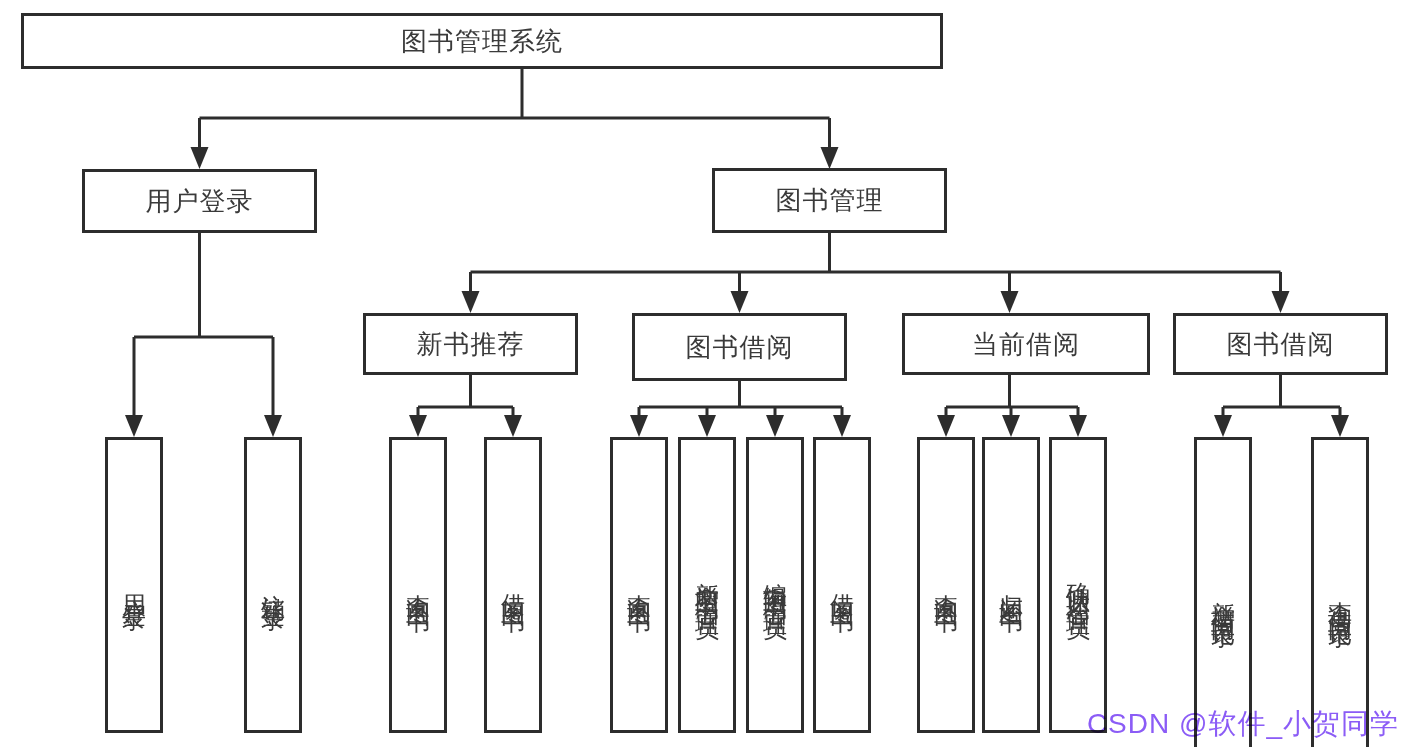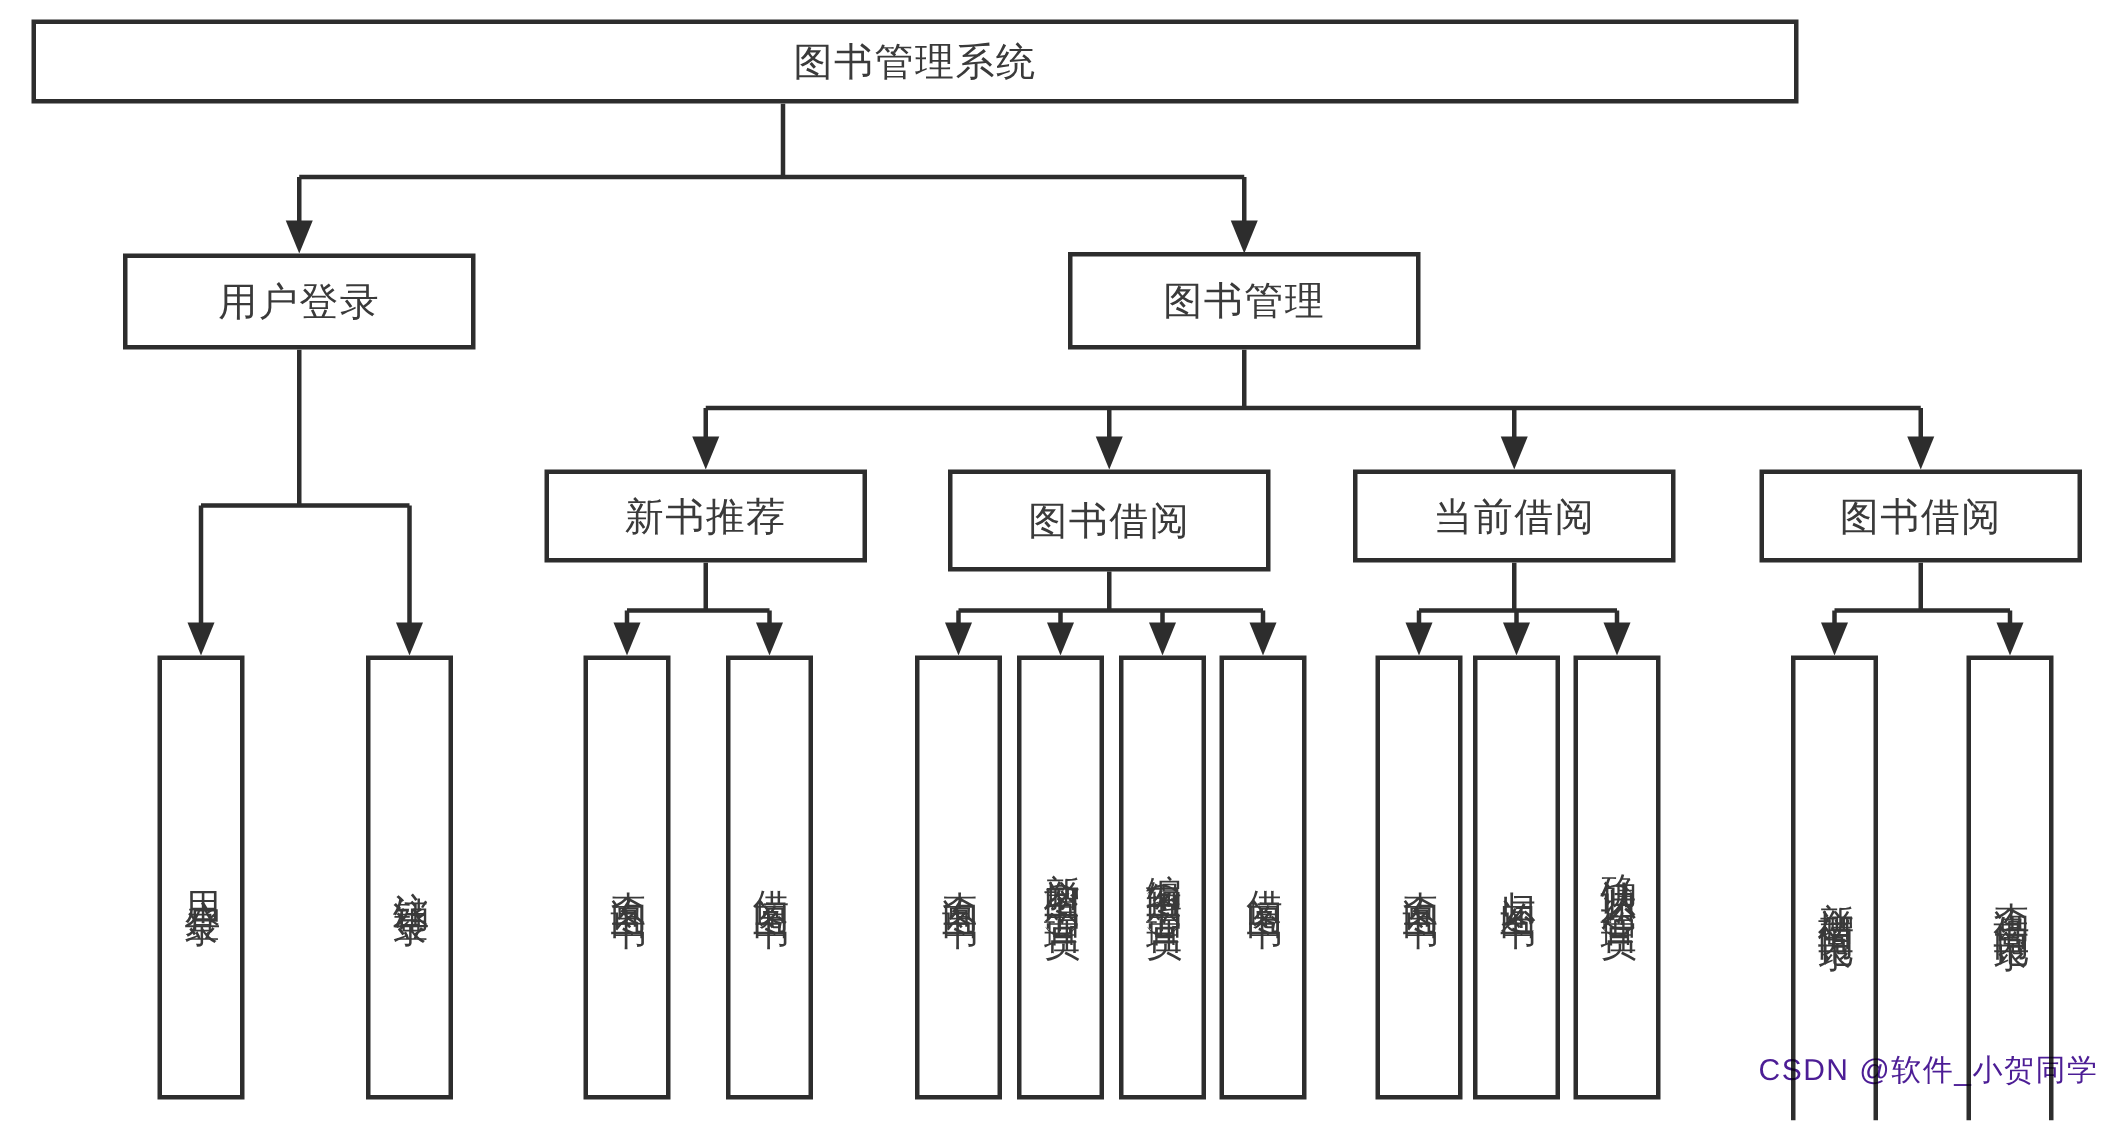--- a/index.html
+++ b/index.html
@@ -49,35 +49,35 @@
     text-orientation: mixed;
     font-size: 24px;
     letter-spacing: 5px;
     line-height: 1;
     color: #3a3a3a;
     white-space: nowrap;
   }
   .watermark {
     position: absolute;
     right: 6px;
-    bottom: 20px;
-    font-size: 20px;
-    color: #4c1d95;
+    bottom: 4px;
+    font-size: 28px;
+    color: #8b5cf6;
     letter-spacing: 1px;
     z-index: 5;
     mix-blend-mode: multiply;
     white-space: nowrap;
   }
   
-  #box-root          { left: 21px;   top: 13px;  width: 1178px; height: 56px; }
+  #box-root          { left: 21px;   top: 13px;  width: 922px; height: 56px; }
   #box-user-login    { left: 82px;   top: 169px; width: 235px;  height: 64px; }
   #box-book-mgmt     { left: 712px;  top: 168px; width: 235px;  height: 65px; }
   #box-new-book-rec  { left: 363px;  top: 313px; width: 215px;  height: 62px; }
   #box-book-borrow   { left: 632px;  top: 313px; width: 215px;  height: 68px; }
-  #box-cur-borrow    { left: 902px;  top: 313px; width: 215px;  height: 62px; }
+  #box-cur-borrow    { left: 902px;  top: 313px; width: 248px;  height: 62px; }
   #box-borrow-rec    { left: 1173px; top: 313px; width: 215px;  height: 62px; }
   #leaf-login        { left: 105px; }
   #leaf-logout       { left: 244px; }
   #leaf-rec-query    { left: 389px; }
   #leaf-rec-borrow   { left: 484px; }
   #leaf-bb-query     { left: 610px; }
   #leaf-bb-add       { left: 678px; }
   #leaf-bb-edit      { left: 746px; }
   #leaf-bb-borrow    { left: 813px; }
   #leaf-cb-query     { left: 917px; }

